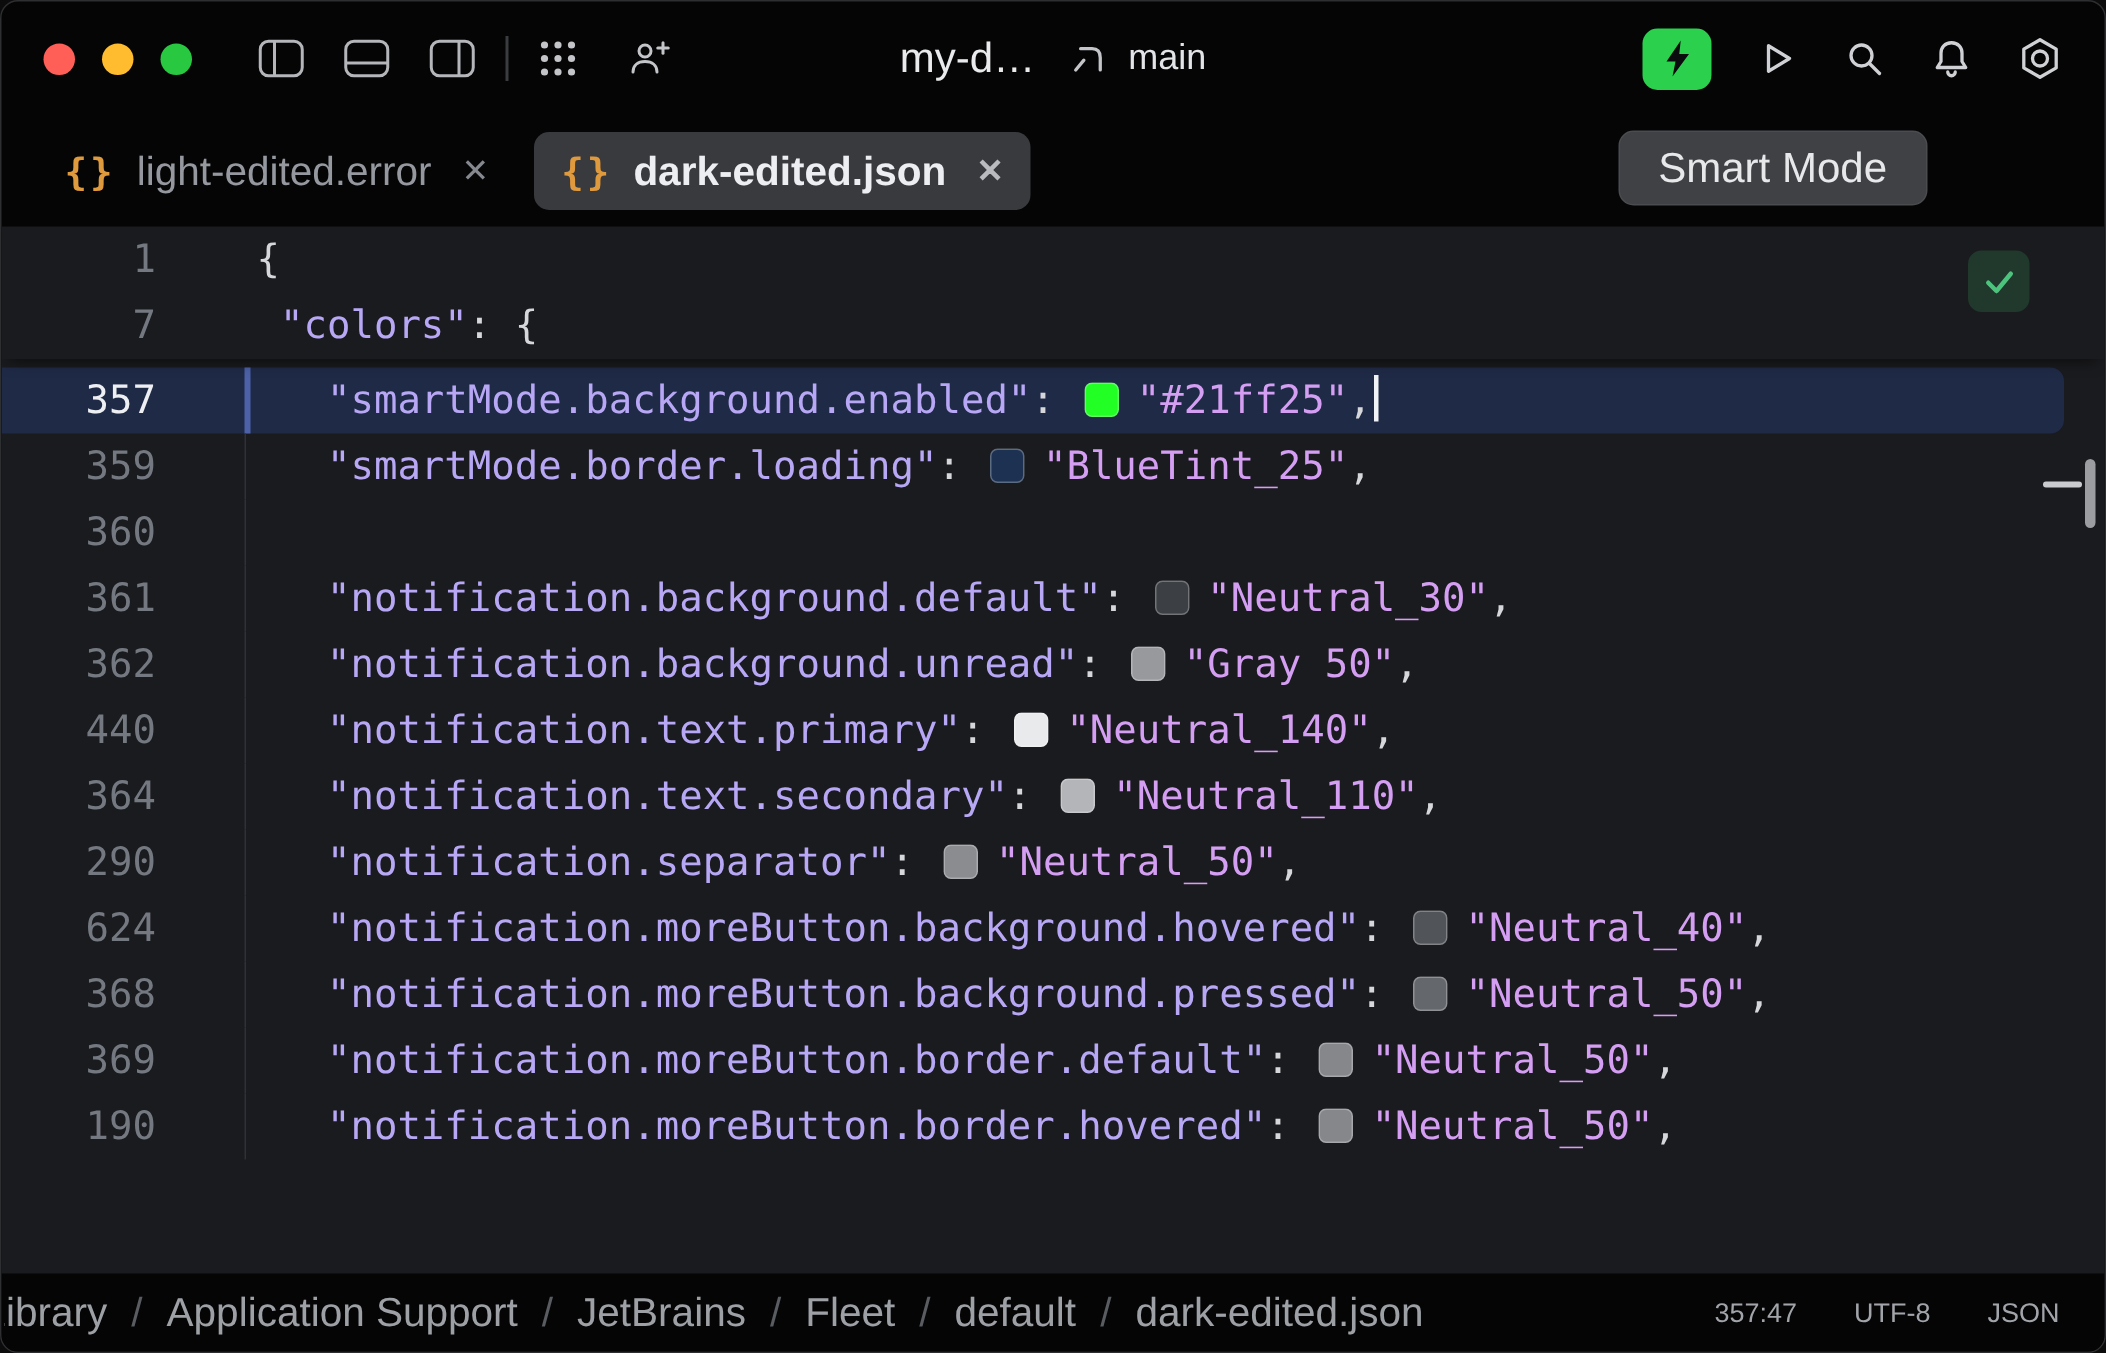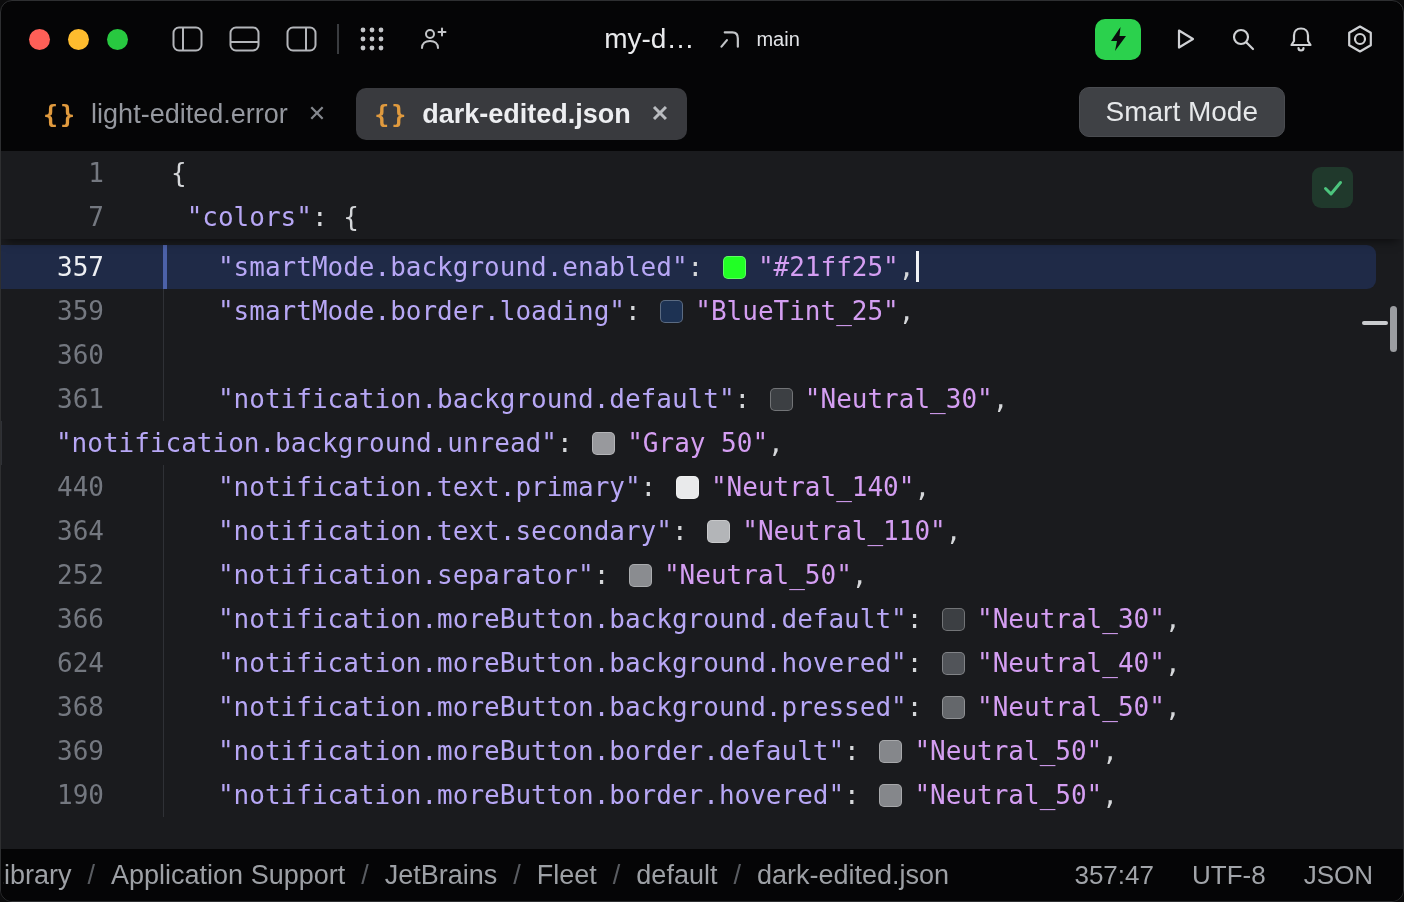--- a/index.html
+++ b/index.html
@@ -16,21 +16,21 @@
   }
   
   .titlebar{height:76px;flex:0 0 76px;display:flex;align-items:center;padding:0 28px;position:relative;}
   .lights{display:flex;gap:18px;align-items:center;}
   .light{width:21px;height:21px;border-radius:50%;}
   .tb-group{display:flex;align-items:center;gap:26px;margin-left:44px;}
   .tb-btn{display:flex;align-items:center;justify-content:center;background:none;border:none;padding:0;cursor:default;}
   .tb-sep{width:2px;height:30px;background:#3a3c3f;margin:0 20px;}
   .tb-center{position:absolute;left:50%;transform:translateX(-50%);display:flex;align-items:center;gap:24px;}
   .ws-name{font-size:28px;color:#e9eaec;}
-  .branch{display:flex;align-items:center;gap:14px;font-size:20px;color:#e2e4e7;}
+  .branch{display:flex;align-items:center;gap:14px;font-size:24px;color:#e2e4e7;}
   .tb-right{margin-left:auto;display:flex;align-items:center;gap:30px;}
   .smart-btn{width:46px;height:41px;border-radius:10px;border:none;display:flex;align-items:center;justify-content:center;}
   svg.icon{display:block;}
   
   .tabbar{height:74px;flex:0 0 74px;display:flex;align-items:center;padding-left:42px;position:relative;}
   .tab{display:flex;align-items:center;gap:14px;font-size:27px;color:#95989f;}
   .tab .braces{font-family:"DejaVu Sans Mono",monospace;font-weight:bold;font-size:25px;color:#e09a3e;letter-spacing:2px;}
   .tab .close{font-size:22px;color:#85888e;margin-left:6px;}
   .tab.active{background:#393a3e;border-radius:10px;height:52px;padding:0 18px;margin-left:30px;color:#edeef1;font-weight:bold;}
   .tab.active .close{color:#b9bbbf;}
@@ -54,21 +54,21 @@
   .swatch{display:inline-block;width:23px;height:23px;border-radius:5px;border:1.5px solid rgba(255,255,255,.28);vertical-align:-3px;margin:0 12px 0 4px;}
   .caret{display:inline-block;width:3px;height:31px;background:#f0f2f5;vertical-align:-6px;margin-left:2px;}
   .check-badge{position:absolute;top:16px;right:50px;width:41px;height:41px;border-radius:9px;background:#20392c;display:flex;align-items:center;justify-content:center;z-index:3;}
   .scroll-thumb{position:absolute;top:155px;right:6px;width:7px;height:46px;border-radius:4px;background:#9b9da1;z-index:3;}
   .scroll-marker{position:absolute;top:170px;right:15px;width:26px;height:4px;border-radius:2px;background:#c9cbce;z-index:3;}
   
   .statusbar{height:52px;flex:0 0 52px;background:#050506;display:flex;align-items:center;padding:0 30px 0 2px;font-size:27px;color:#9da0a5;}
   .status-path{display:flex;align-items:center;gap:16px;overflow:hidden;white-space:nowrap;}
   .status-path .pitem:first-child{margin-left:-14px;}
   .status-path .sep{color:#595c61;}
-  .status-right{margin-left:auto;display:flex;align-items:center;gap:38px;font-size:26px;color:#a1a4a9;}
+  .status-right{margin-left:auto;display:flex;align-items:center;gap:38px;font-size:18px;color:#a1a4a9;}
 </style>
 </head>
 <body>
 
 <div class="window">
 
   <div class="titlebar">
     <div class="lights">
       <span class="light" style="background: rgb(255, 95, 87);"></span>
       <span class="light" style="background: rgb(254, 188, 46);"></span>
@@ -214,45 +214,42 @@
           </div>
           <div class="code"></div>
         </div>
         <div class="row">
           <div class="gutter">
             <span class="lnum">361</span>
           </div>
           <div class="code">   <span class="tok-key">"notification.background.default"</span><span class="tok-punct">: </span><span class="swatch" style="background: rgb(60, 63, 67);"></span><span class="tok-val">"Neutral_30"</span><span class="tok-punct">,</span></div>
         </div>
         <div class="row">
+          <div class="gutter">
+            <span class="lnum">362</span>
+          </div>
           <div class="code">   <span class="tok-key">"notification.background.unread"</span><span class="tok-punct">: </span><span class="swatch" style="background: rgb(152, 153, 157);"></span><span class="tok-val">"Gray 50"</span><span class="tok-punct">,</span></div>
         </div>
         <div class="row">
           <div class="gutter">
             <span class="lnum">440</span>
           </div>
           <div class="code">   <span class="tok-key">"notification.text.primary"</span><span class="tok-punct">: </span><span class="swatch" style="background: rgb(233, 234, 235);"></span><span class="tok-val">"Neutral_140"</span><span class="tok-punct">,</span></div>
         </div>
         <div class="row">
           <div class="gutter">
             <span class="lnum">364</span>
           </div>
           <div class="code">   <span class="tok-key">"notification.text.secondary"</span><span class="tok-punct">: </span><span class="swatch" style="background: rgb(179, 181, 184);"></span><span class="tok-val">"Neutral_110"</span><span class="tok-punct">,</span></div>
         </div>
         <div class="row">
           <div class="gutter">
-            <span class="lnum">252</span>
+            <span class="lnum">290</span>
           </div>
           <div class="code">   <span class="tok-key">"notification.separator"</span><span class="tok-punct">: </span><span class="swatch" style="background: rgb(138, 140, 144);"></span><span class="tok-val">"Neutral_50"</span><span class="tok-punct">,</span></div>
-        </div>
-        <div class="row">
-          <div class="gutter">
-            <span class="lnum">366</span>
-          </div>
-          <div class="code">   <span class="tok-key">"notification.moreButton.background.default"</span><span class="tok-punct">: </span><span class="swatch" style="background: rgb(60, 63, 67);"></span><span class="tok-val">"Neutral_30"</span><span class="tok-punct">,</span></div>
         </div>
         <div class="row">
           <div class="gutter">
             <span class="lnum">624</span>
           </div>
           <div class="code">   <span class="tok-key">"notification.moreButton.background.hovered"</span><span class="tok-punct">: </span><span class="swatch" style="background: rgb(81, 84, 89);"></span><span class="tok-val">"Neutral_40"</span><span class="tok-punct">,</span></div>
         </div>
         <div class="row">
           <div class="gutter">
             <span class="lnum">368</span>

